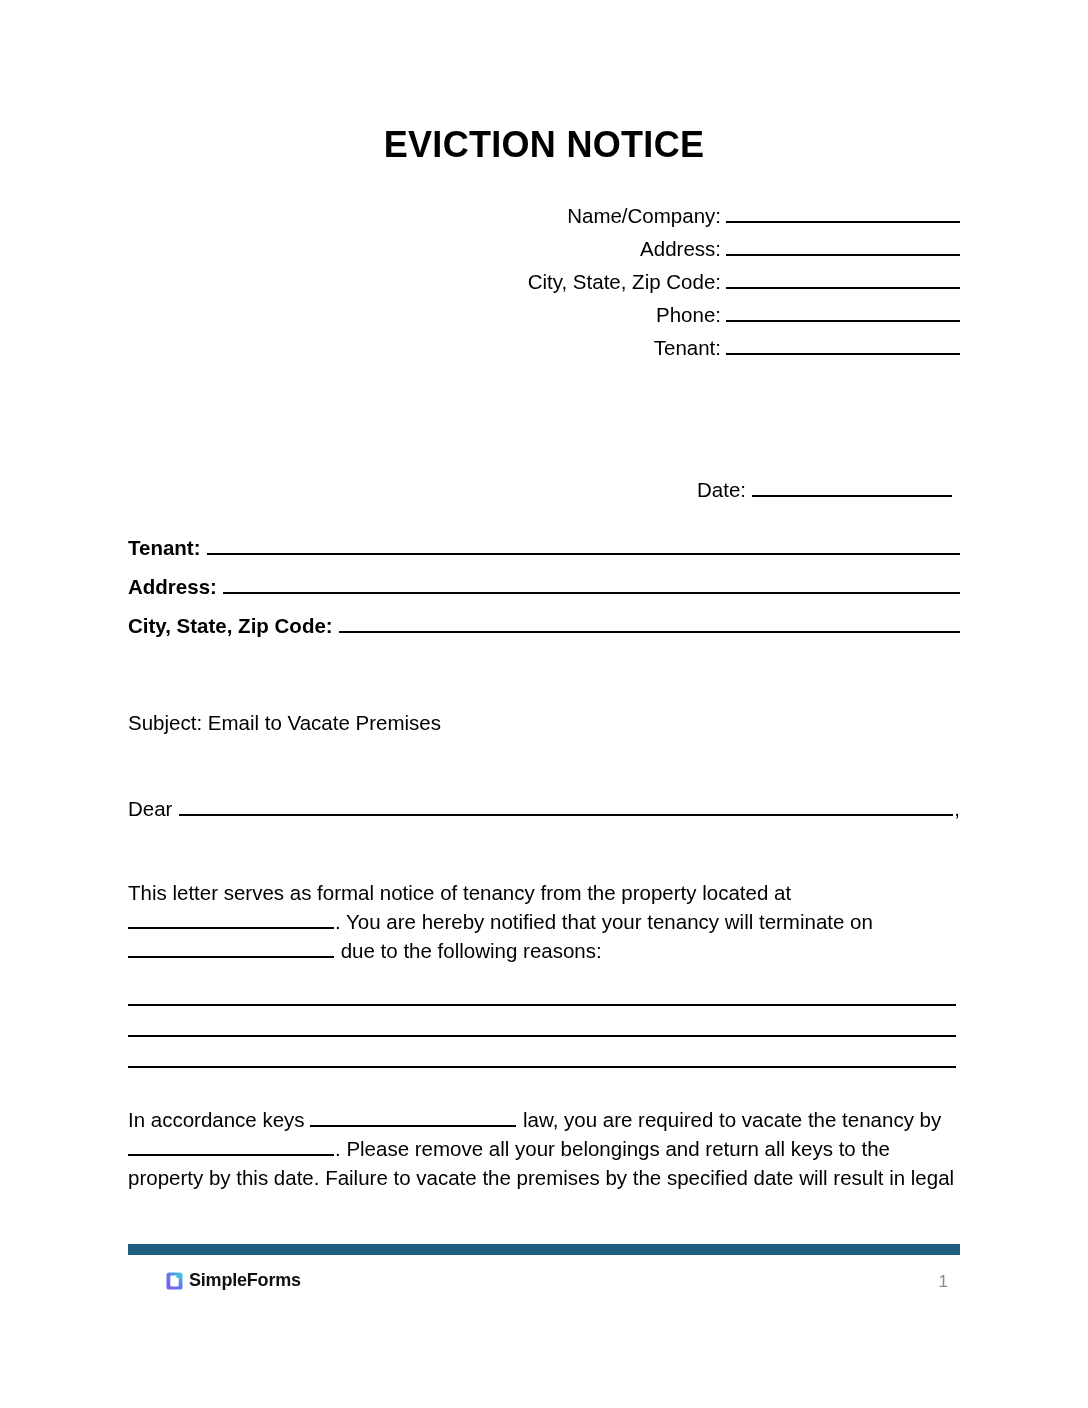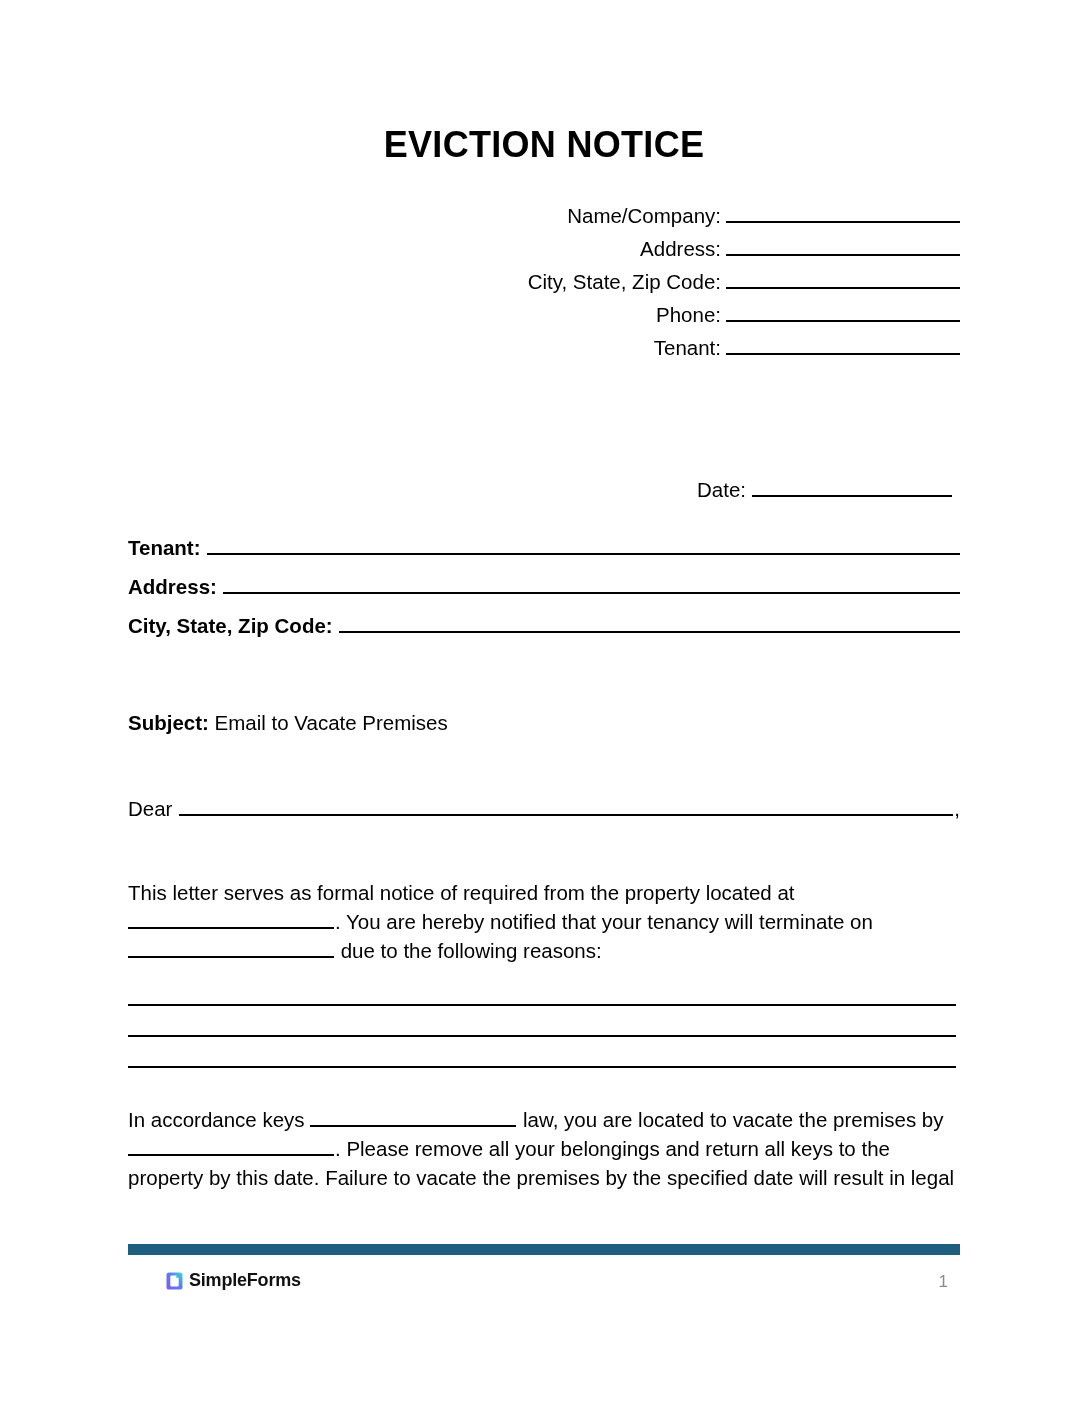--- a/index.html
+++ b/index.html
@@ -99,21 +99,21 @@
     flex: 1 1 auto;
   }
 
   
   .subject-row {
     position: absolute;
     left: 128px;
     top: 711px;
     font-size: 20.5px;
   }
-  .subject-label { font-weight: bold; }
+  .subject-label { font-weight: normal; }
   .subject-text { font-weight: normal; }
 
   
   .dear-row {
     position: absolute;
     left: 128px;
     top: 797px;
     width: 832px;
     display: flex;
     align-items: baseline;
@@ -254,36 +254,36 @@
     <span class="subject-text">Email to Vacate Premises</span>
   </div>
 
   <div class="dear-row">
     <span class="dear-label">Dear</span>
     <span class="blank-line dear-rule"></span>
     <span class="dear-comma">,</span>
   </div>
 
   <div class="para para-1">
-    <span>This letter serves as formal notice of required from the property located at</span>
+    <span>This letter serves as formal notice of tenancy from the property located at</span>
     <span class="inline-blank"></span><span>. You are hereby notified that your tenancy will terminate on</span>
     <span class="inline-blank"></span>
     <span>due to the following reasons:</span>
   </div>
 
   <div class="reason-lines">
     <div class="reason-line"></div>
     <div class="reason-line"></div>
     <div class="reason-line"></div>
   </div>
 
   <div class="para para-2">
     <span>In accordance keys</span>
     <span class="inline-blank"></span>
-    <span>law, you are located to vacate the premises by</span>
+    <span>law, you are required to vacate the tenancy by</span>
     <span class="inline-blank"></span><span>. Please remove all your belongings and return all keys to the property by this date. Failure to vacate the premises by the specified date will result in legal</span>
   </div>
 
   <div class="footer-bar"></div>
   <div class="footer-row">
     <div class="brand">
       <svg class="brand-icon" viewBox="0 0 17 18">
         <defs>
           <linearGradient id="lg" x1="0" y1="1" x2="1" y2="0">
             <stop offset="0%" stop-color="#7b5cf0"></stop>

